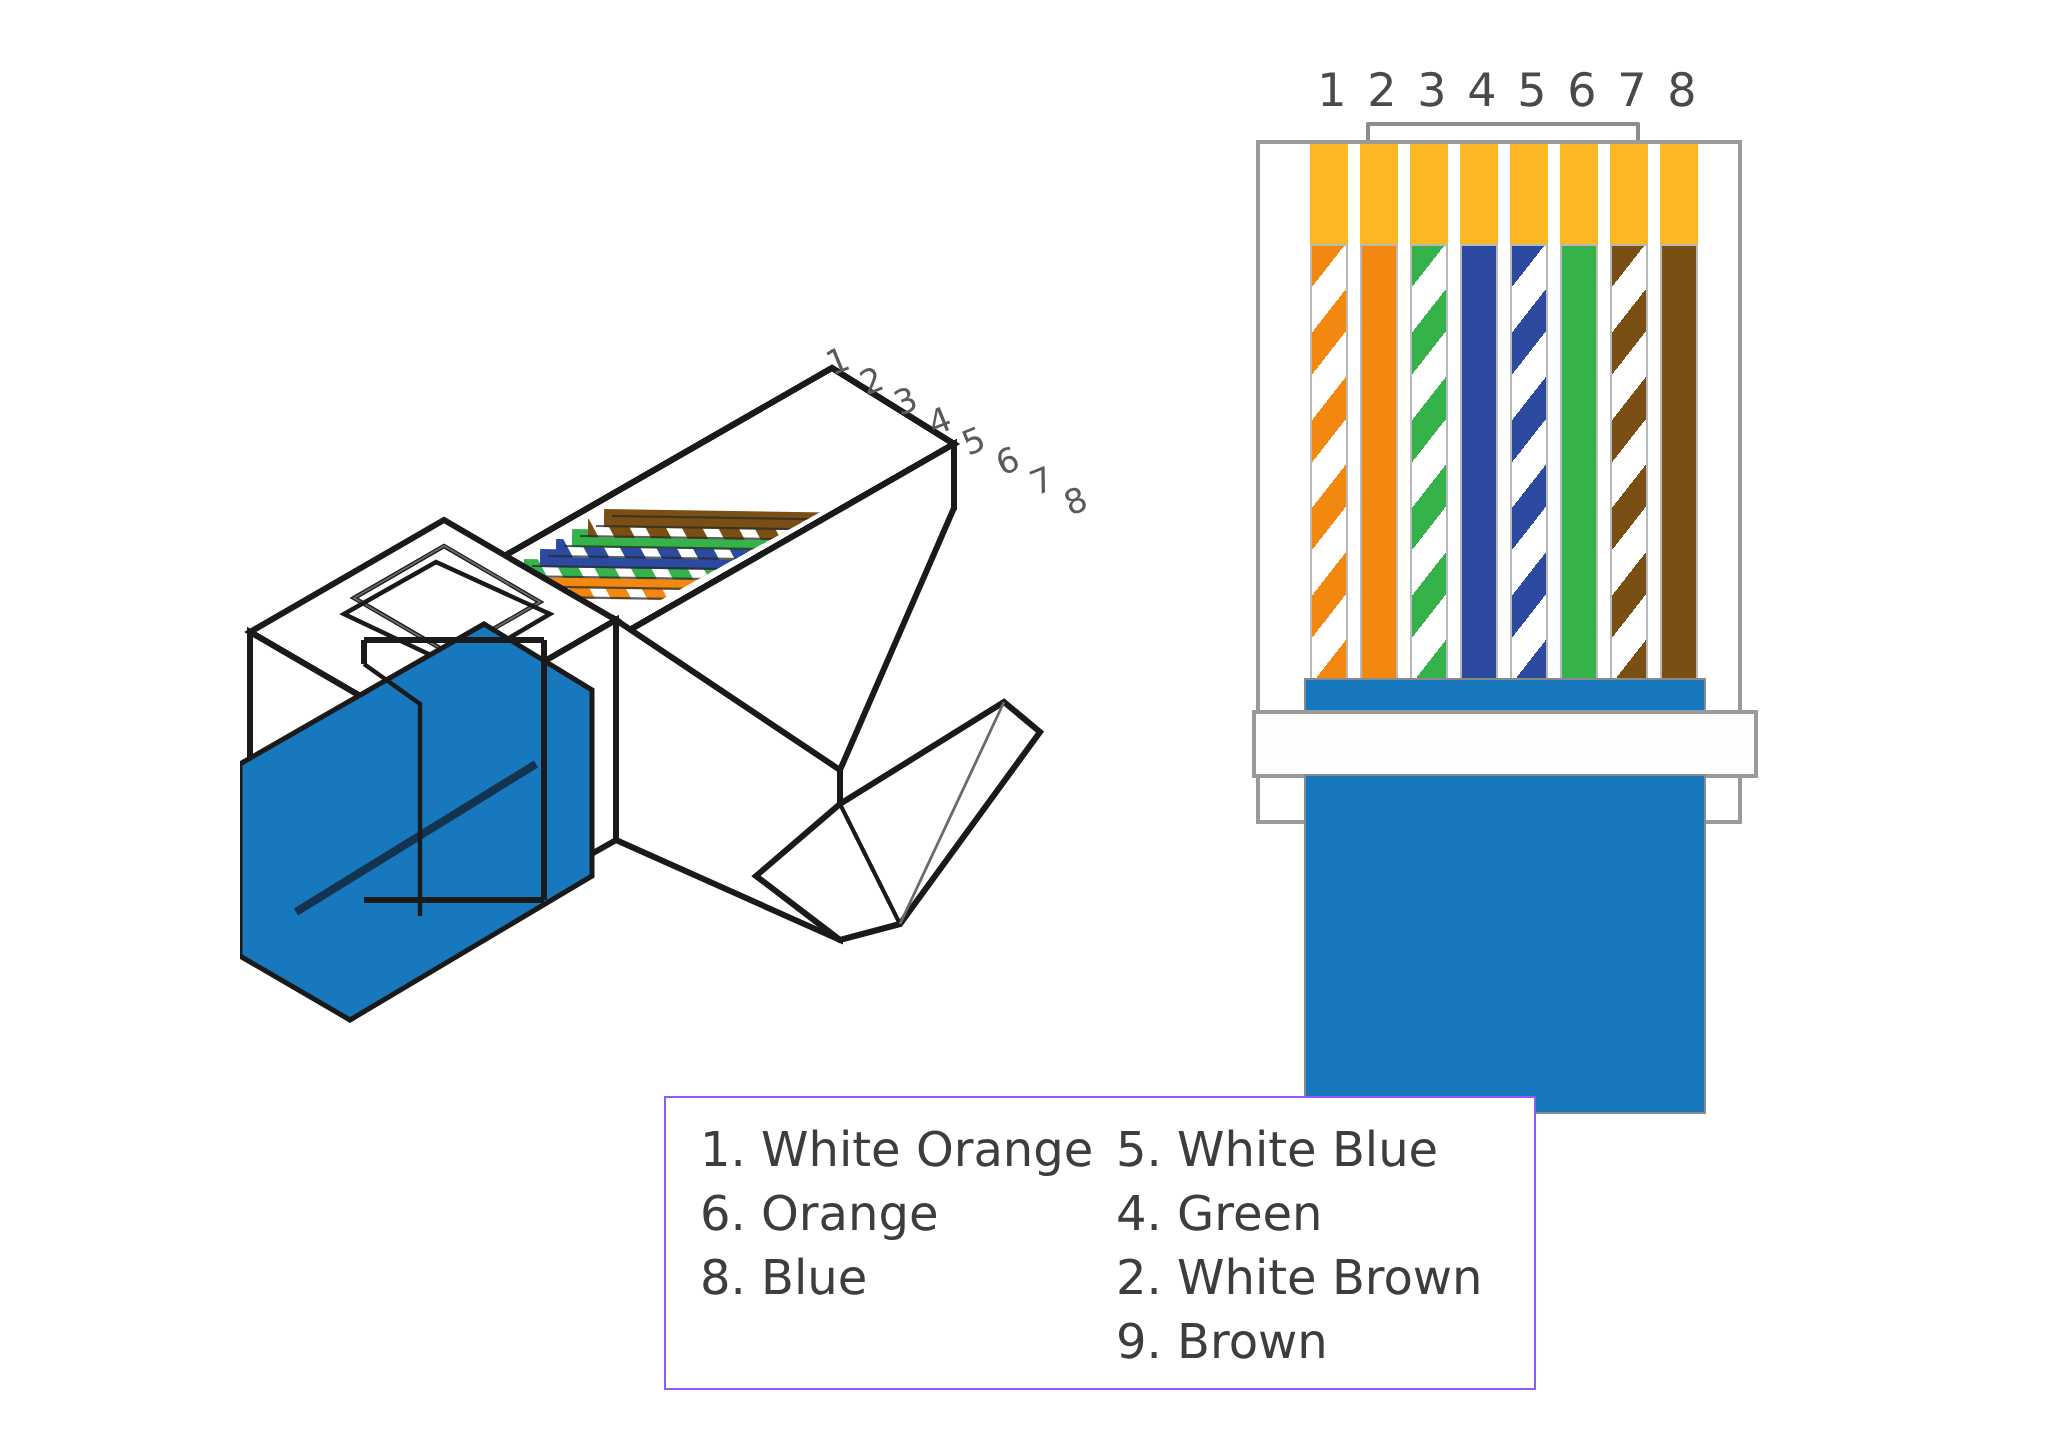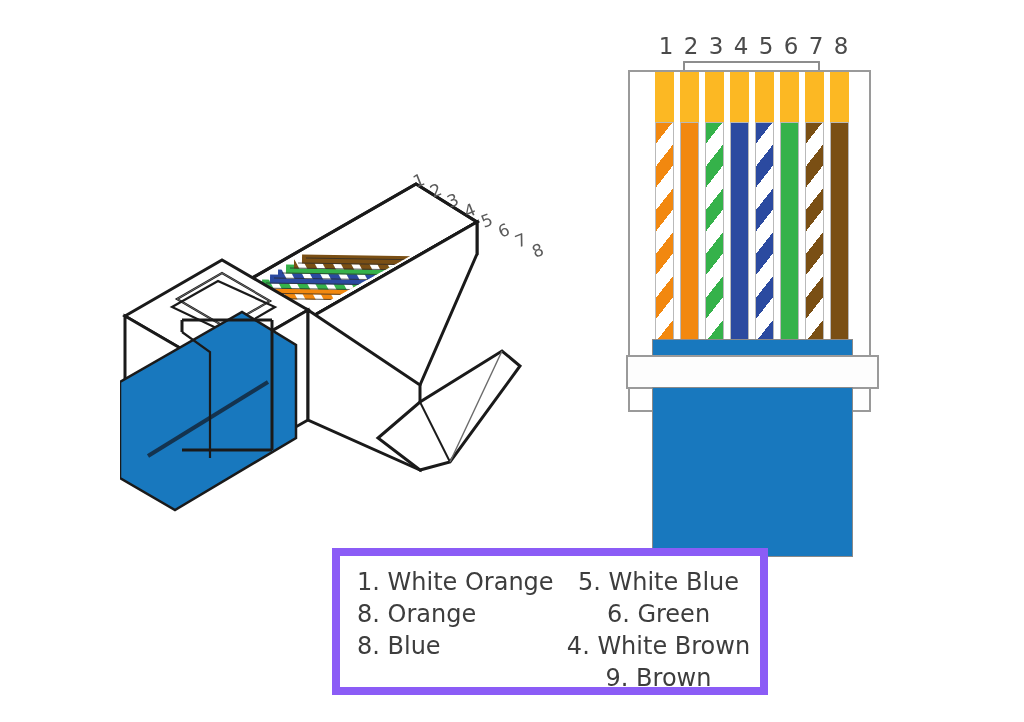--- a/index.html
+++ b/index.html
@@ -66,29 +66,29 @@
   #iso-view{position:absolute;left:120px;top:170px;width:460px;height:370px;}
   #iso-svg{position:absolute;left:0;top:0;}
   .iso-num{
     font-size:17px;fill:#5a5a5a;
     font-family:"DejaVu Sans","Liberation Sans",sans-serif;
   }
 
   
   #legend{
     position:absolute;left:332px;top:548px;width:436px;height:147px;
-    border:8px solid #8b5cf6;background:#ffffff;box-sizing:border-box;
+    border:1px solid #8b5cf6;background:#ffffff;box-sizing:border-box;
   }
   #legend .cols{
     position:absolute;left:17px;top:10px;right:8px;bottom:6px;
     display:flex;
   }
   #legend .col{display:flex;flex-direction:column;}
   #legend .col.left{width:208px;}
-  #legend .col.right{flex:1;text-align:center;}
+  #legend .col.right{flex:1;}
   #legend .entry{
     font-size:24px;color:#3d3d3d;line-height:32px;white-space:nowrap;
     font-family:"DejaVu Sans","Liberation Sans",sans-serif;
   }
 </style>
 </head>
 <body>
 
 <div id="stage">
 
@@ -268,25 +268,25 @@
 
     <div class="jacket-top"></div>
     <div class="crimp-bar"></div>
     <div class="jacket-body"></div>
   </div>
 
   <div id="legend">
     <div class="cols">
       <div class="col left">
         <div class="entry">1. White Orange</div>
-        <div class="entry">8. Orange</div>
+        <div class="entry">6. Orange</div>
         <div class="entry">8. Blue</div>
       </div>
       <div class="col right">
         <div class="entry">5. White Blue</div>
-        <div class="entry">6. Green</div>
-        <div class="entry">4. White Brown</div>
+        <div class="entry">4. Green</div>
+        <div class="entry">2. White Brown</div>
         <div class="entry">9. Brown</div>
       </div>
     </div>
   </div>
 
 </div>
 
 </body></html>

